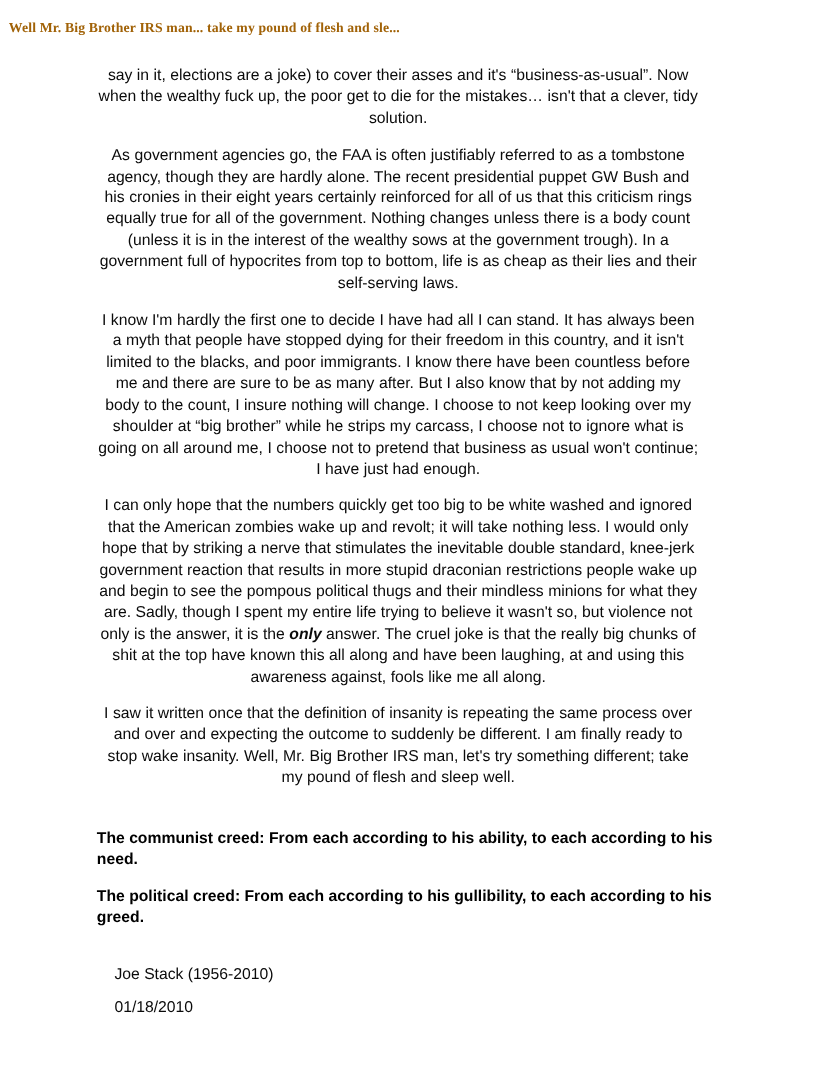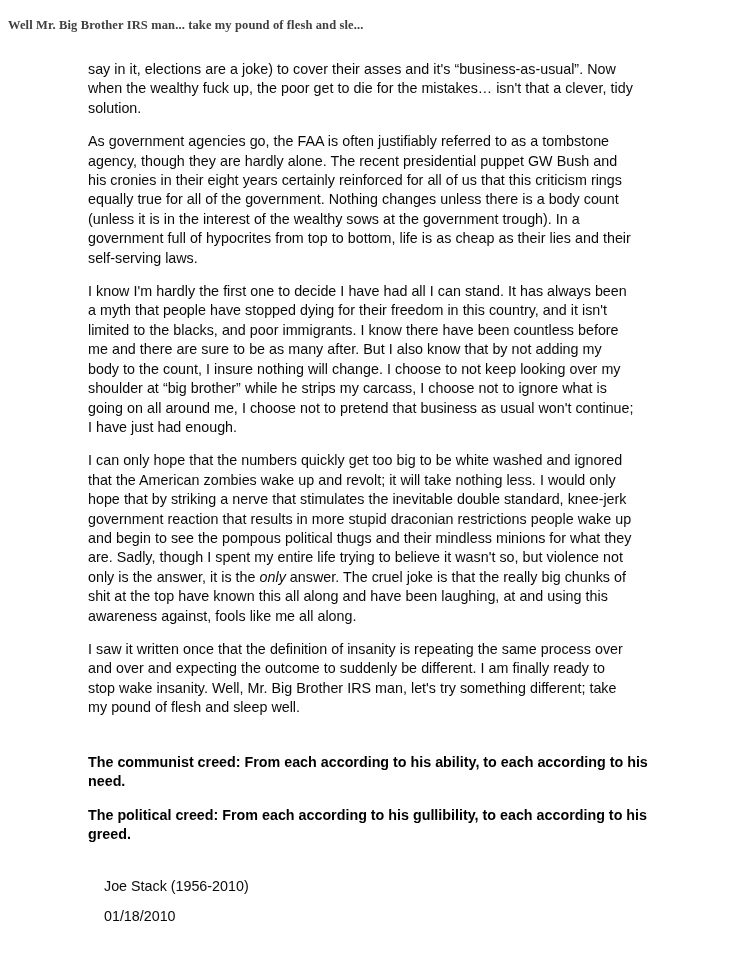--- a/index.html
+++ b/index.html
@@ -30,38 +30,38 @@
     left: 8px;
     top: 18px;
     width: 640px;
     font-family: "Liberation Serif", "DejaVu Serif", serif;
     font-weight: bold;
     font-size: 12.5px;
     line-height: 15px;
     letter-spacing: 0.01em;
     white-space: nowrap;
     overflow: hidden;
-    color: #404040;
+    color: #a16207;
   }
 
   
   .body-col {
     position: absolute;
     left: 88px;
     top: 60px;
     width: 564px;
   }
 
   p.para {
     margin: 0 16px 14px 0;
     font-family: "Liberation Sans", sans-serif;
     font-size: 14.3px;
     line-height: 19.4px;
     color: #0a0a0a;
-    text-align: left;
+    text-align: center;
     word-spacing: 0.1px;
   }
 
   p.creed {
     margin: 0 0 14px 0;
     font-family: "Liberation Sans", sans-serif;
     font-size: 14.3px;
     line-height: 19.6px;
     font-weight: bold;
     color: #000000;
@@ -79,20 +79,21 @@
   p.sign {
     margin: 0 0 12px 16px;
     font-family: "Liberation Sans", sans-serif;
     font-size: 14.3px;
     line-height: 18px;
     color: #0a0a0a;
   }
 
   em.emph {
     font-style: italic;
+    font-weight: bold;
   }
 </style>
 </head>
 <body>
 
 <div class="page">
 
   <div class="doc-header">Well Mr. Big Brother IRS man... take my pound of flesh and sle...</div>
 
   <div class="body-col">

